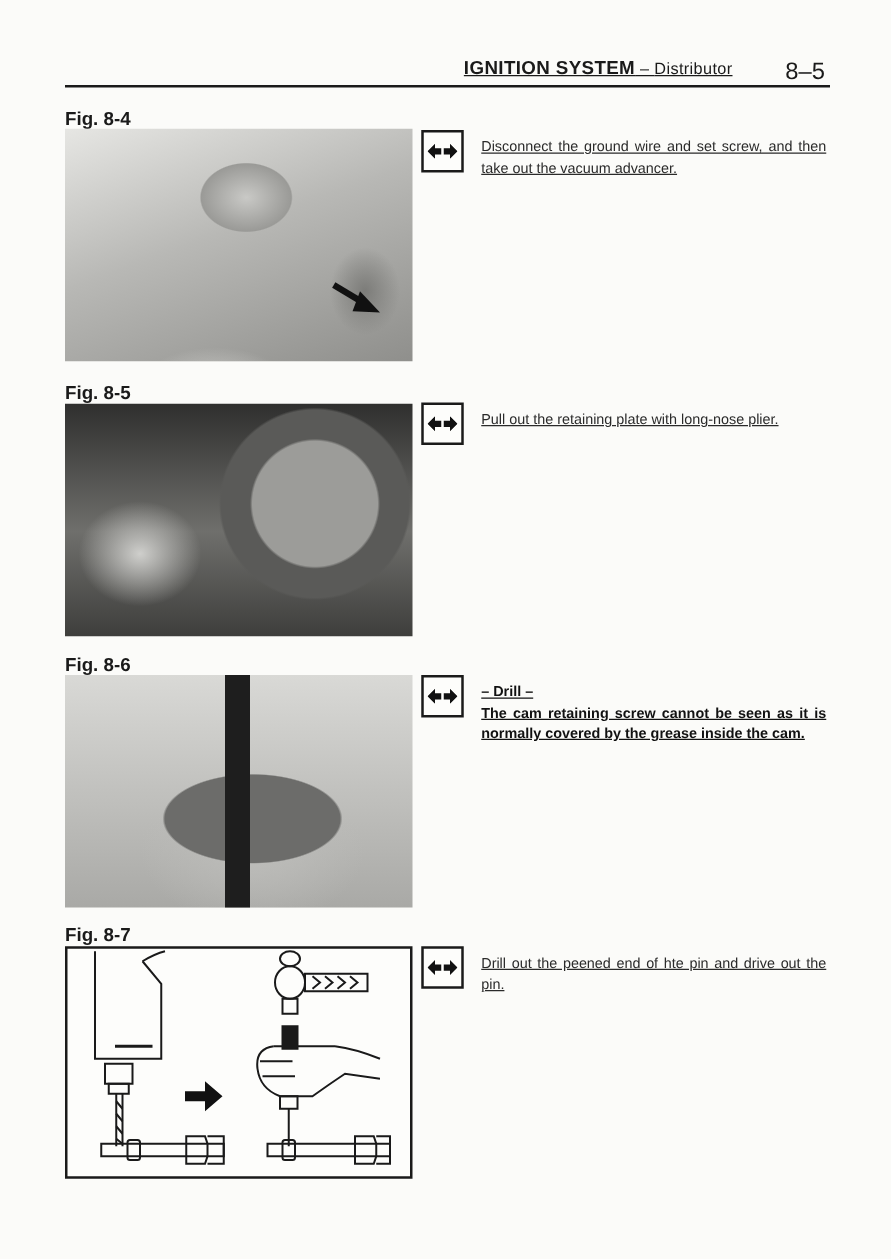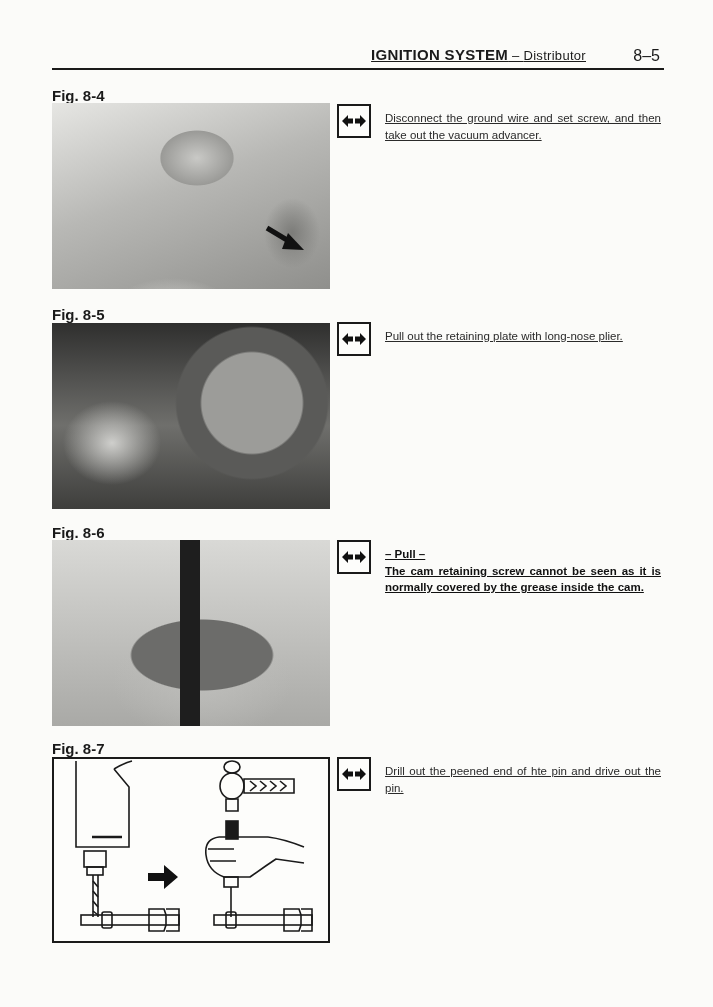--- a/index.html
+++ b/index.html
@@ -3,21 +3,21 @@
 <meta charset="utf-8">
 <style>
   * { box-sizing: border-box; margin: 0; padding: 0; }
   html, body { width: 713px; height: 1007px; background: #fbfbf9; overflow: hidden; }
   body { position: relative; font-family: "Liberation Sans", sans-serif; color: #1a1a1a; }
 
   .header { position: absolute; left: 52px; top: 44px; width: 612px; height: 24px; }
   .header-rule { position: absolute; left: 52px; top: 68px; width: 612px; height: 2px; background: #1a1a1a; }
   .header-title { position: absolute; right: 78px; top: 2px; font-size: 15px; font-weight: bold; letter-spacing: 0.3px; text-decoration: underline; }
   .header-sub { font-weight: normal; font-size: 13px; }
-  .header-page { position: absolute; right: 4px; top: 3px; font-size: 16px; }
+  .header-page { position: absolute; right: 4px; top: 3px; font-size: 19px; }
 
   .fig-label { position: absolute; left: 52px; font-size: 15px; font-weight: bold; }
 
   .photo { position: absolute; left: 52px; width: 278px; overflow: hidden; }
   .p1 { top: 103px; height: 186px; background:
       radial-gradient(ellipse 60px 45px at 145px 55px, #c9c9c6 0%, #9a9a97 60%, transparent 62%),
       radial-gradient(ellipse 90px 50px at 120px 210px, #d2d2cf 0%, transparent 70%),
       radial-gradient(ellipse 40px 50px at 240px 130px, #7c7c79 0%, transparent 70%),
       linear-gradient(160deg, #e6e6e3 0%, #b8b8b5 45%, #8f8f8c 100%); }
   .p2 { top: 323px; height: 186px; background:
@@ -133,21 +133,21 @@
 </div>
 
 <div class="step" style="top:540px">
   <div class="step-icon">
     <svg width="24" height="12" viewBox="0 0 24 12">
         <polygon points="0,6 6,0 6,3.5 11,3.5 11,8.5 6,8.5 6,12" fill="#111"></polygon>
         <polygon points="24,6 18,0 18,3.5 13,3.5 13,8.5 18,8.5 18,12" fill="#111"></polygon>
       </svg>
   </div>
   <div class="step-text">
-    <p class="note-head">– Pull –</p>
+    <p class="note-head">– Drill –</p>
     <p class="note-body">The cam retaining screw cannot be seen as it is normally covered by the grease inside the cam.</p>
   </div>
 </div>
 
 <div class="step" style="top:757px">
   <div class="step-icon">
     <svg width="24" height="12" viewBox="0 0 24 12">
         <polygon points="0,6 6,0 6,3.5 11,3.5 11,8.5 6,8.5 6,12" fill="#111"></polygon>
         <polygon points="24,6 18,0 18,3.5 13,3.5 13,8.5 18,8.5 18,12" fill="#111"></polygon>
       </svg>

